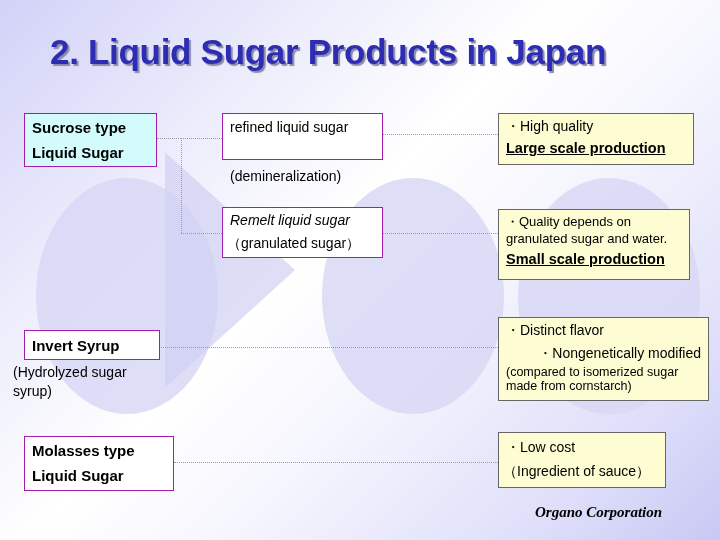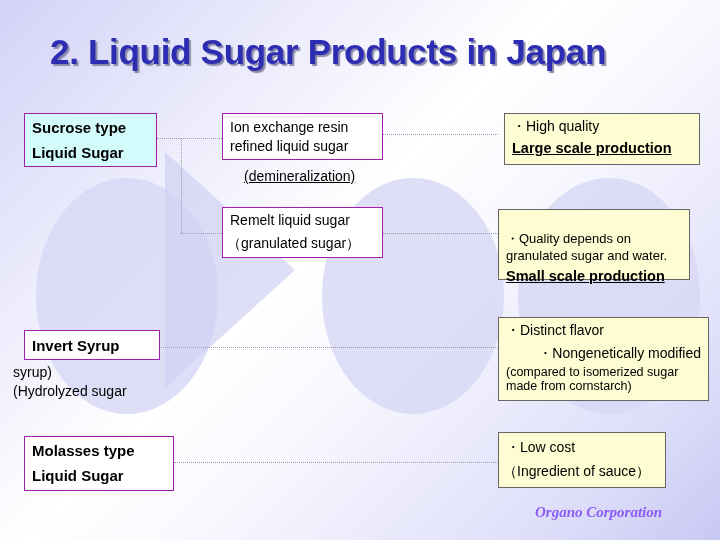--- a/index.html
+++ b/index.html
@@ -36,21 +36,21 @@
   .line { font-size:14px; line-height:20px; white-space:nowrap; }
   .small { font-size:12.5px; line-height:14px; }
   .ul { font-weight:bold; text-decoration:underline; font-size:14.5px; }
   .note { position:absolute; font-size:14px; line-height:19px; color:#000; white-space:nowrap; }
   .conn { position:absolute; border-color:#9a9aaa; border-style:dotted; border-width:0; }
   .h { border-top-width:1px; height:0; }
   .v { border-left-width:1px; width:0; }
   .footer {
     position:absolute; left:535px; top:504px;
     font-family:"Liberation Serif", serif; font-style:italic; font-weight:bold;
-    font-size:15px; color:#8b5cf6;
+    font-size:15px; color:#000000;
   }
 </style>
 </head>
 <body>
 
 <div class="bg-shape circle" style="left:36px;top:178px;width:182px;height:236px;"></div>
 <div class="bg-shape tri" style="left:165px;top:152px;"></div>
 <div class="bg-shape circle" style="left:322px;top:178px;width:182px;height:236px;"></div>
 <div class="bg-shape circle" style="left:518px;top:178px;width:182px;height:236px;"></div>
 
@@ -67,46 +67,45 @@
 
 <div class="box cyan b16" style="left:24px;top:113px;width:133px;height:54px;padding-top:1px;">
   <div>Sucrose type</div>
   <div>Liquid Sugar</div>
 </div>
 
 <div class="box white b16" style="left:24px;top:330px;width:136px;height:30px;padding-top:2px;">
   <div>Invert Syrup</div>
 </div>
 <div class="note" style="left:13px;top:363px;">
+  <div>(Hydrolyzed sugar</div>
   <div>syrup)</div>
-  <div>(Hydrolyzed sugar</div>
 </div>
 
 <div class="box white b16" style="left:24px;top:436px;width:150px;height:55px;padding-top:1px;">
   <div>Molasses type</div>
   <div>Liquid Sugar</div>
 </div>
 
 <div class="box white r14" style="left:222px;top:113px;width:161px;height:47px;padding-top:4px;">
-  <div>Ion exchange resin</div>
   <div>refined liquid sugar</div>
 </div>
-<div class="note" style="left:244px;top:167px;text-decoration:underline;">(demineralization)</div>
+<div class="note" style="left:230px;top:167px;">(demineralization)</div>
 
 <div class="box white" style="left:222px;top:207px;width:161px;height:51px;padding-top:1px;">
-  <div class="line" style="line-height:23px;">Remelt liquid sugar</div>
+  <div class="line" style="line-height:23px;font-style:italic;">Remelt liquid sugar</div>
   <div class="line" style="line-height:23px;margin-left:-3px;">（granulated sugar）</div>
 </div>
 
-<div class="box yellow" style="left:498px;top:113px;width:196px;height:52px;padding-top:1px;margin-left:6px;">
+<div class="box yellow" style="left:498px;top:113px;width:196px;height:52px;padding-top:1px;">
   <div class="line" style="line-height:22px;">・High quality</div>
   <div class="ul" style="line-height:22px;">Large scale production</div>
 </div>
 
-<div class="box yellow" style="left:498px;top:209px;width:192px;height:71px;padding-top:20px;">
+<div class="box yellow" style="left:498px;top:209px;width:192px;height:71px;padding-top:3px;">
   <div class="small" style="font-size:13px;line-height:17px;">・Quality depends on</div>
   <div class="small" style="font-size:13px;line-height:17px;">granulated sugar and water.</div>
   <div class="ul" style="line-height:24px;">Small scale production</div>
 </div>
 
 <div class="box yellow" style="left:498px;top:317px;width:211px;height:84px;padding-top:1px;">
   <div class="line" style="line-height:22px;">・Distinct flavor</div>
   <div class="line" style="line-height:24px;text-align:right;">・Nongenetically modified</div>
   <div class="small">(compared to isomerized sugar</div>
   <div class="small">made from cornstarch)</div>

